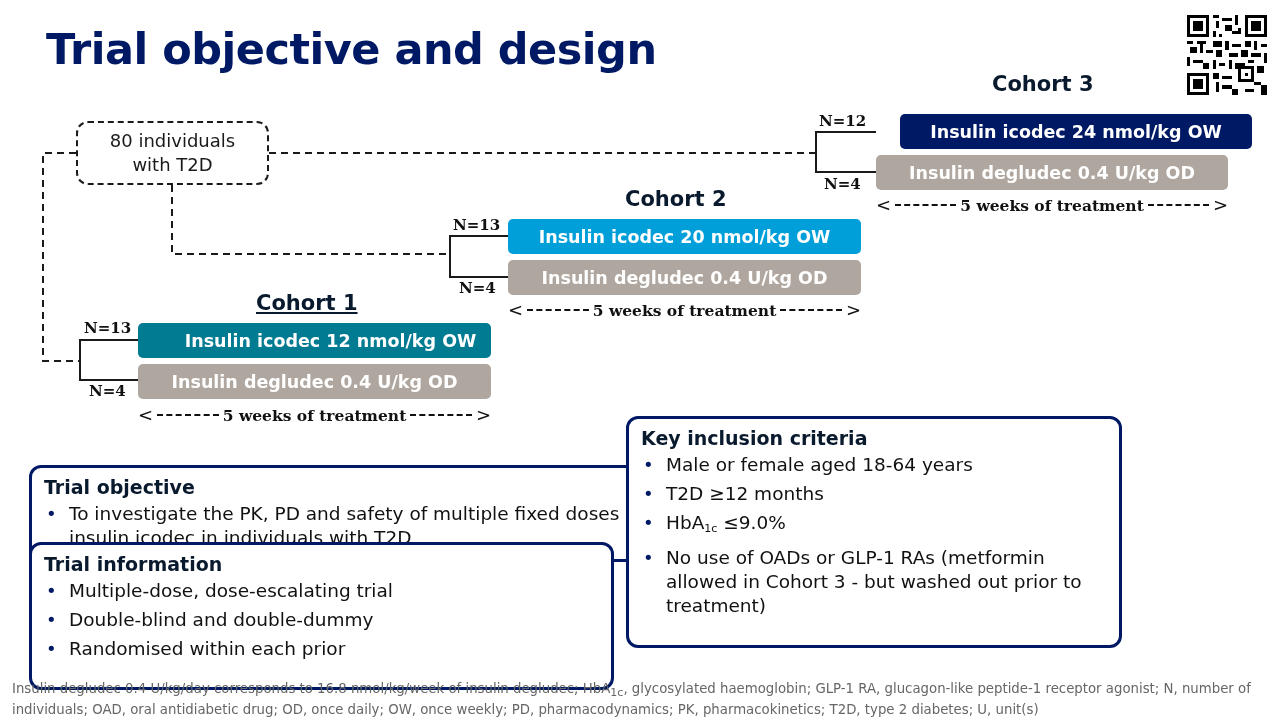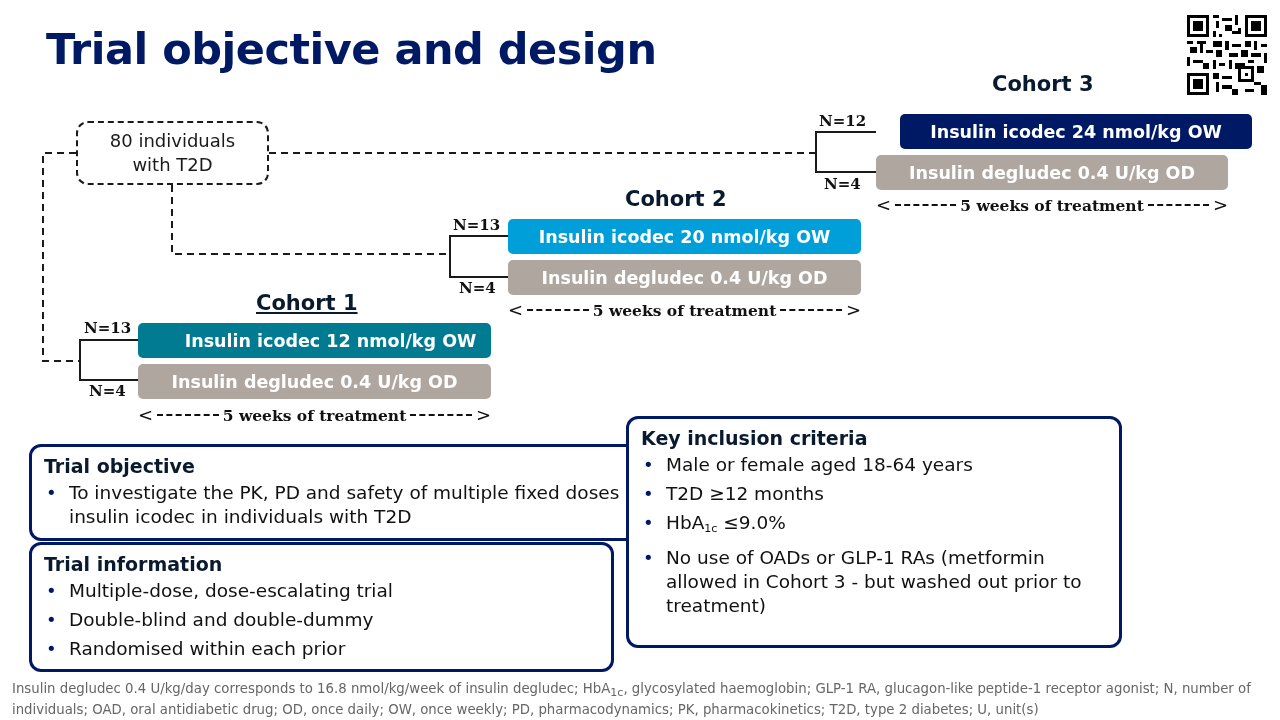--- a/index.html
+++ b/index.html
@@ -155,28 +155,28 @@
 <div class="arm" style="left:876px; top:155px; width:352px; background:#AFA79F;">Insulin degludec 0.4 U/kg OD</div>
 <div class="n-label" style="left:824px; top:175px;">N=4</div>
 <div class="duration" style="left:876px; top:195px; width:352px;">
   <span class="arr">&lt;</span>
     <span class="dash"></span>
   <span>5 weeks of treatment</span>
   <span class="dash"></span>
     <span class="arr">&gt;</span>
 </div>
 
-<div class="panel" style="left:29px; top:444px; width:683px; height:97px;">
+<div class="panel" style="left:29px; top:465px; width:683px; height:97px;">
   <h3>Trial objective</h3>
   <ul class="tight">
     <li>To investigate the PK, PD and safety of multiple fixed doses of OW insulin icodec in individuals with T2D</li>
   </ul>
 </div>
 
-<div class="panel" style="left:29px; top:542px; width:585px; height:130px;">
+<div class="panel" style="left:29px; top:542px; width:585px; height:148px;">
   <h3>Trial information</h3>
   <ul>
     <li>Multiple-dose, dose-escalating trial</li>
     <li>Double-blind and double-dummy</li>
     <li>Randomised within each prior</li>
   </ul>
 </div>
 
 <div class="panel" style="left:626px; top:416px; width:496px; height:232px;">
   <h3>Key inclusion criteria</h3>

